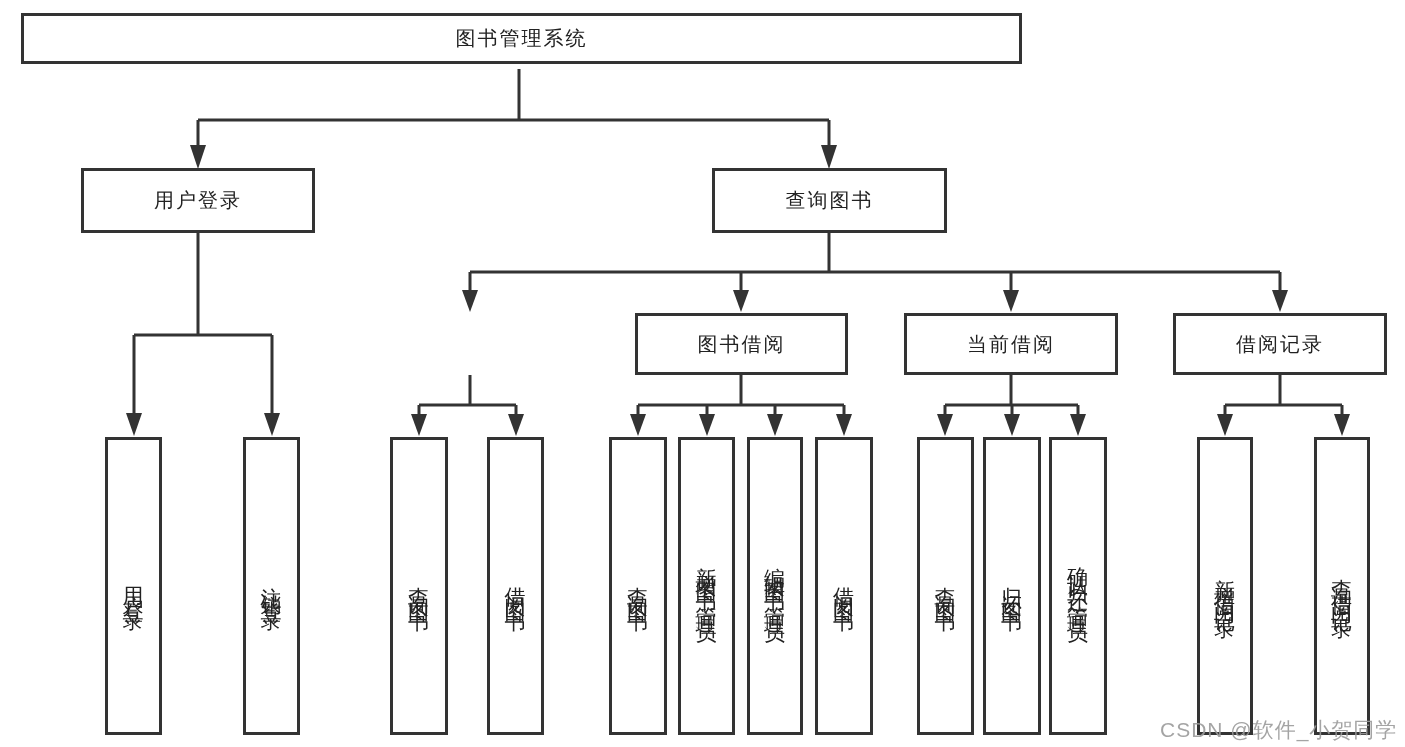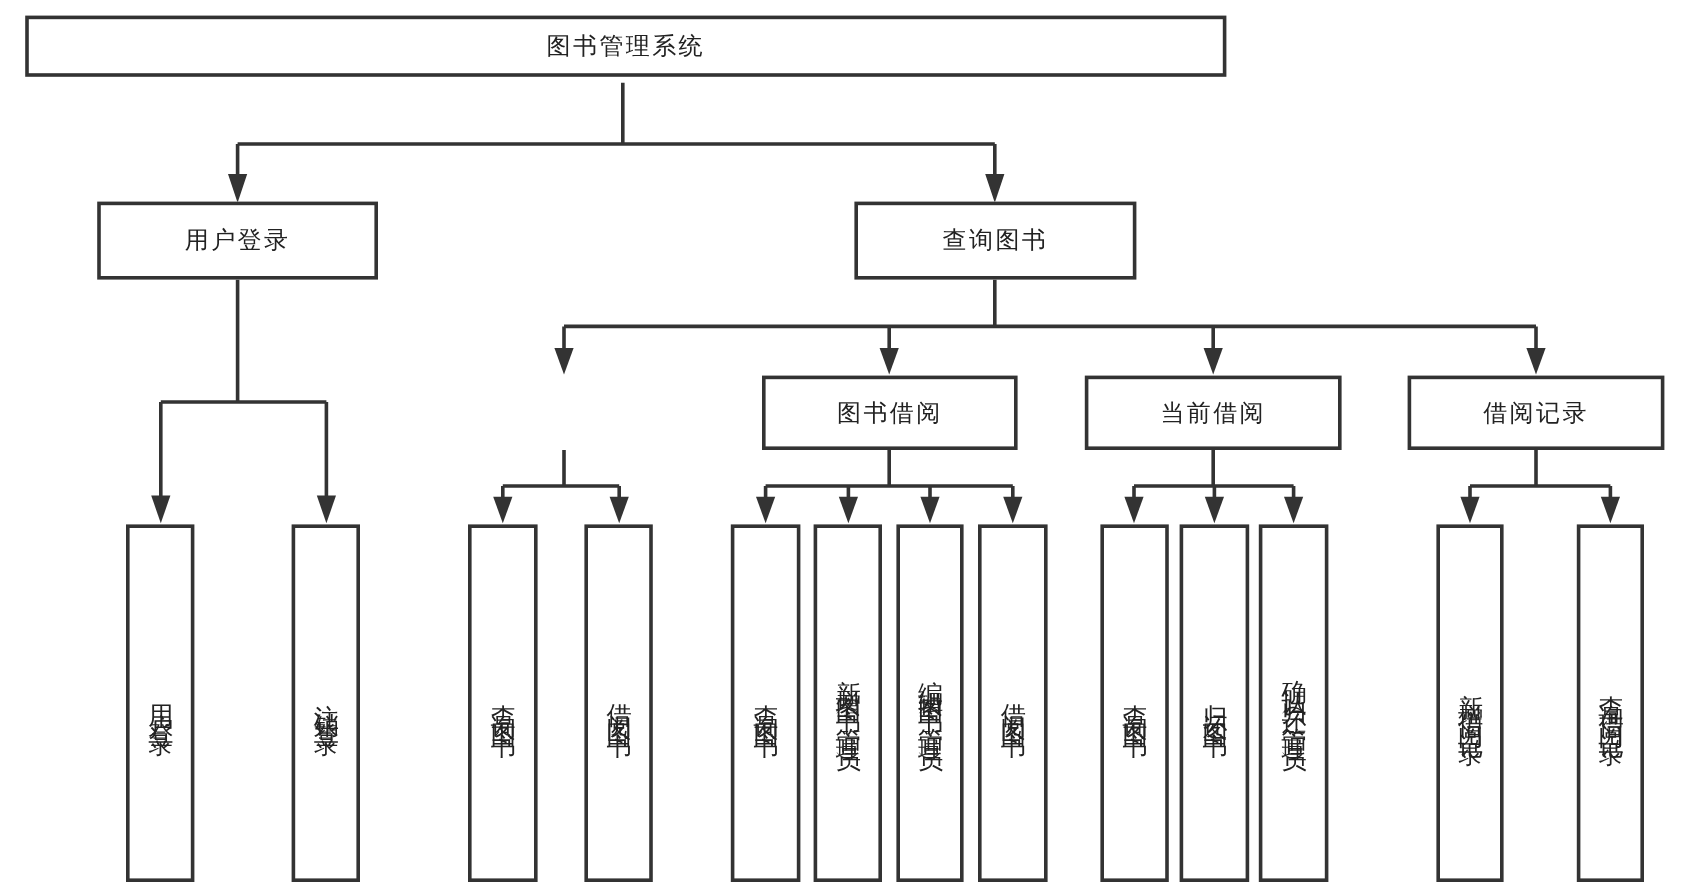--- a/index.html
+++ b/index.html
@@ -129,14 +129,15 @@
     <span>确认归还（管理员）</span>
   </div>
 
   <div class="node v-node" style="left:1197px;top:437px;width:56px;height:298px">
     <span>新增借阅记录</span>
   </div>
   <div class="node v-node" style="left:1314px;top:437px;width:56px;height:298px">
     <span>查询借阅记录</span>
   </div>
 
+  <div class="watermark">CSDN @软件_小贺同学</div>
 
 </div>
 
 </body></html>

